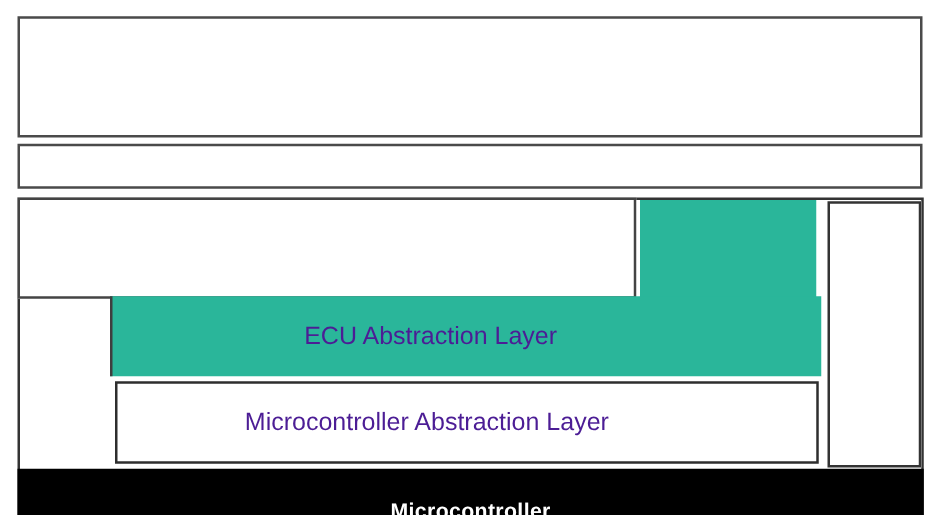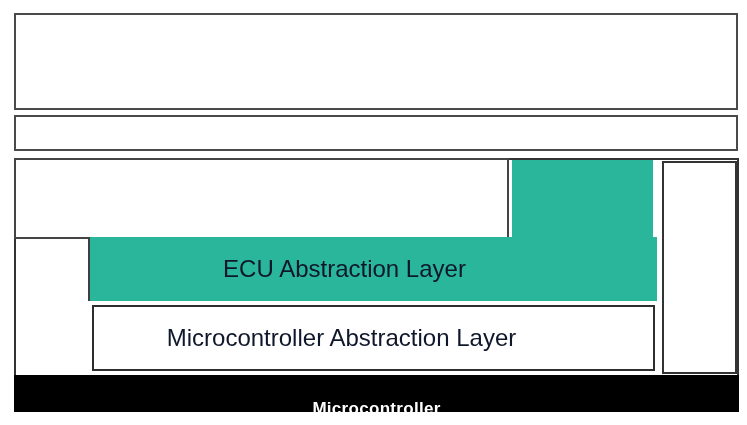--- a/index.html
+++ b/index.html
@@ -35,22 +35,22 @@
   }
   .ecu-bar {
     position: absolute;
     left: 72px; top: 77px; width: 569px; height: 64px;
     border-left: 2px solid #3f3f3f;
     box-sizing: border-box;
     display: flex; align-items: center; justify-content: center;
     padding-right: 58px;
   }
   .ecu-bar .label, .mcal-box .label {
-    font-size: 24px;
-    color: #0f172a;
+    font-size: 20px;
+    color: #4c1d95;
     white-space: nowrap;
   }
   .mcal-box {
     left: 76px; top: 145px; width: 563px; height: 66px;
     border-color: #2e2e2e;
     display: flex; align-items: center; justify-content: center;
     padding-right: 64px;
   }
   .complex-box {
     left: 646px; top: 1px; width: 75px; height: 213px;

